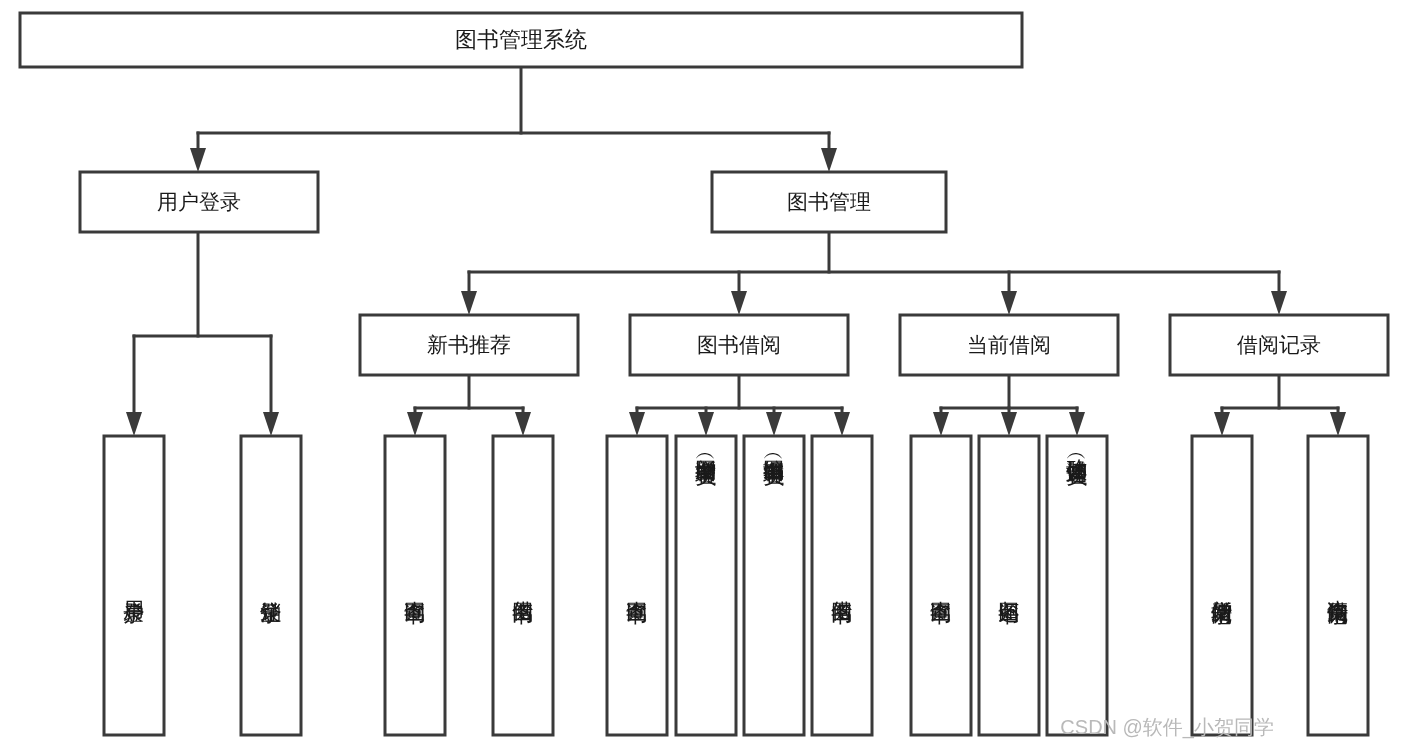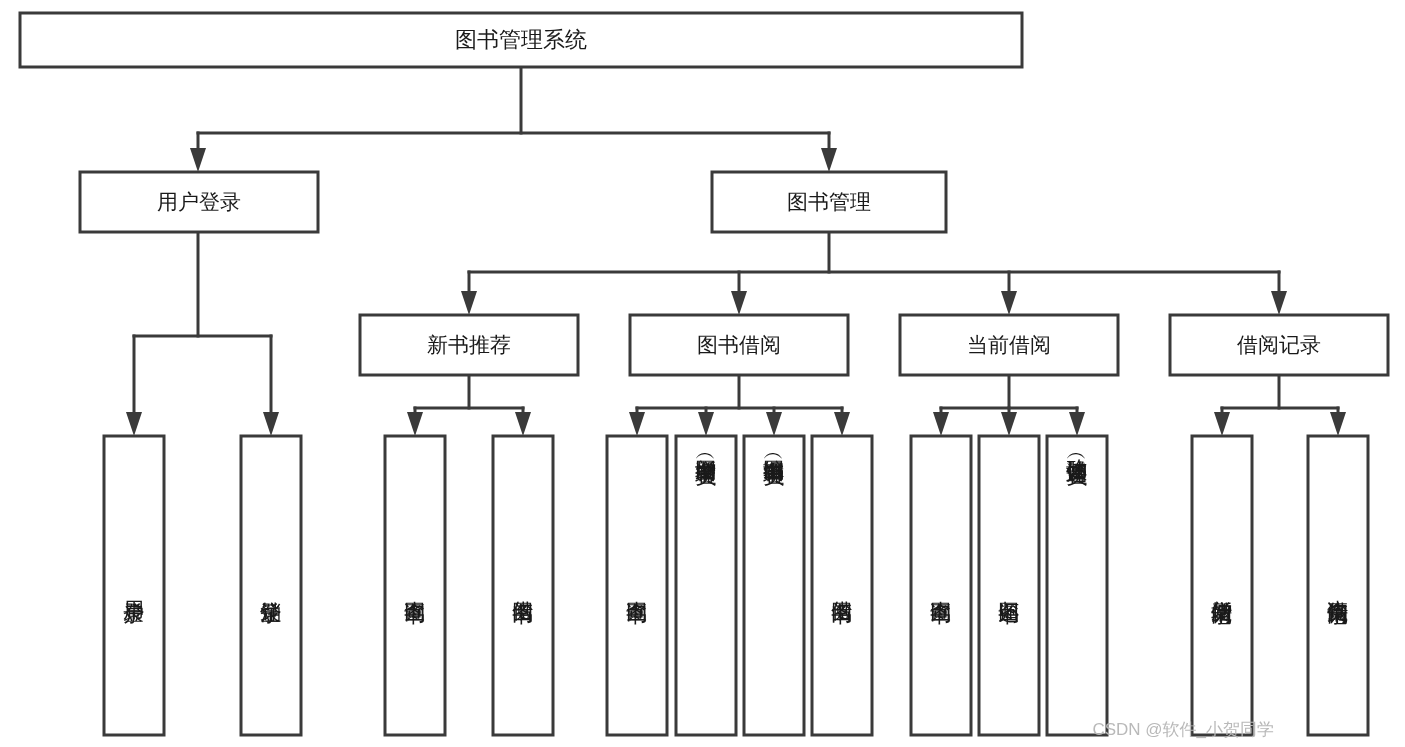--- a/index.html
+++ b/index.html
@@ -68,21 +68,21 @@
     color: #1a1a1a;
     letter-spacing: 1px;
     white-space: nowrap;
     pointer-events: none;
   }
   .watermark {
     position: absolute;
     right: 8px;
     bottom: 6px;
     font-family: "Liberation Sans", "DejaVu Sans", sans-serif;
-    font-size: 17px;
+    font-size: 20px;
     color: #b9b9b9;
     white-space: nowrap;
   }
 </style>
 </head>
 <body>
 
 <div id="diagram-root">
 
   <svg class="diagram" viewBox="0 0 1405 747" xmlns="http://www.w3.org/2000/svg">

